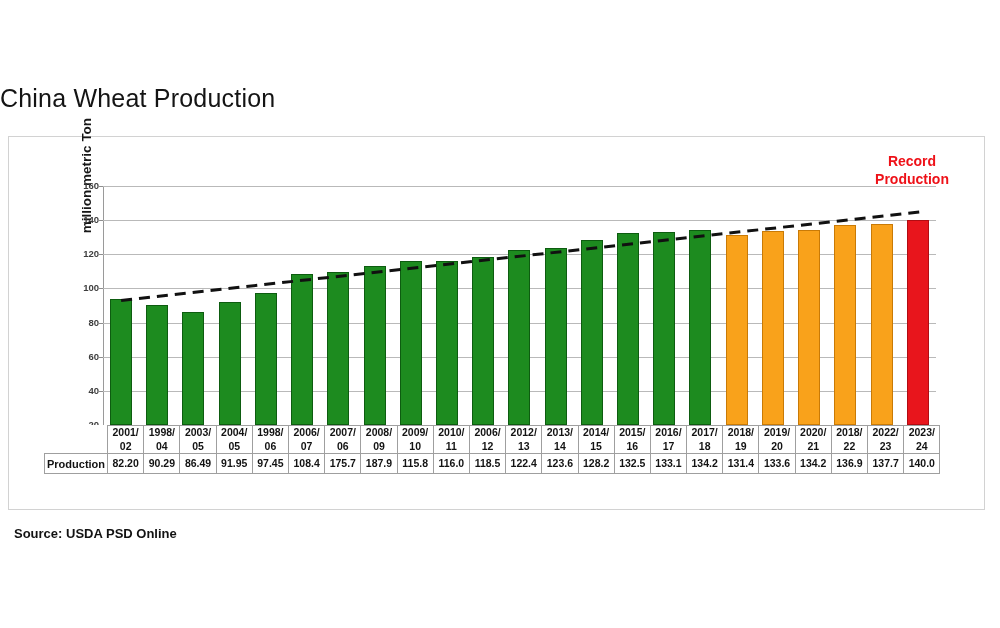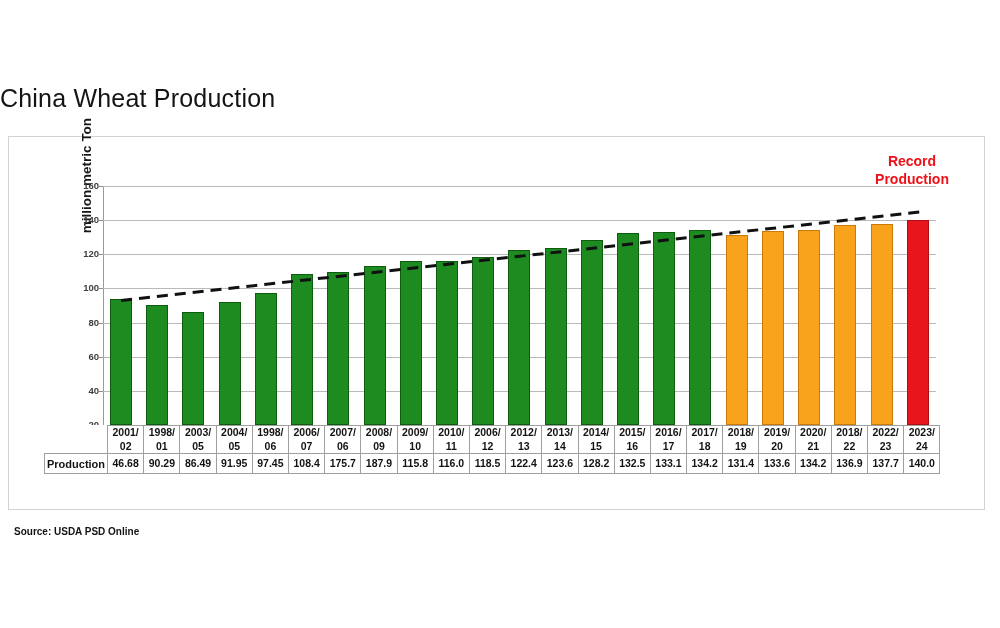--- a/index.html
+++ b/index.html
@@ -148,21 +148,21 @@
   #data-table td.val {
     width:36.2px;
     height:20px;
   }
   #data-table tr.year-row td.rowhead { border:none; background:transparent; }
 
   
   #source-note {
     position:absolute;
     left:14px; top:526px;
-    font-size:10px;
+    font-size:13px;
     font-weight:bold;
     color:#121212;
   }
 </style>
 </head>
 <body>
 
 <div id="chart-title">China Wheat Production</div>
 
 <div id="chart-frame"></div>
@@ -284,21 +284,21 @@
 <table id="data-table">
   <tbody>
     <tr class="year-row">
       <td class="rowhead"></td>
     <td class="year">
           <div>2001/</div>
           <div>02</div>
         </td>
         <td class="year">
           <div>1998/</div>
-          <div>01</div>
+          <div>04</div>
         </td>
         <td class="year">
           <div>2003/</div>
           <div>05</div>
         </td>
         <td class="year">
           <div>2004/</div>
           <div>05</div>
         </td>
         <td class="year">
@@ -373,21 +373,21 @@
           <div>2022/</div>
           <div>23</div>
         </td>
         <td class="year">
           <div>2023/</div>
           <div>24</div>
         </td>
       </tr>
     <tr class="val-row">
       <td class="rowhead">Production</td>
-    <td class="val">46.68</td>
+    <td class="val">82.20</td>
         <td class="val">90.29</td>
         <td class="val">86.49</td>
         <td class="val">91.95</td>
         <td class="val">97.45</td>
         <td class="val">108.4</td>
         <td class="val">175.7</td>
         <td class="val">187.9</td>
         <td class="val">115.8</td>
         <td class="val">116.0</td>
         <td class="val">118.5</td>

